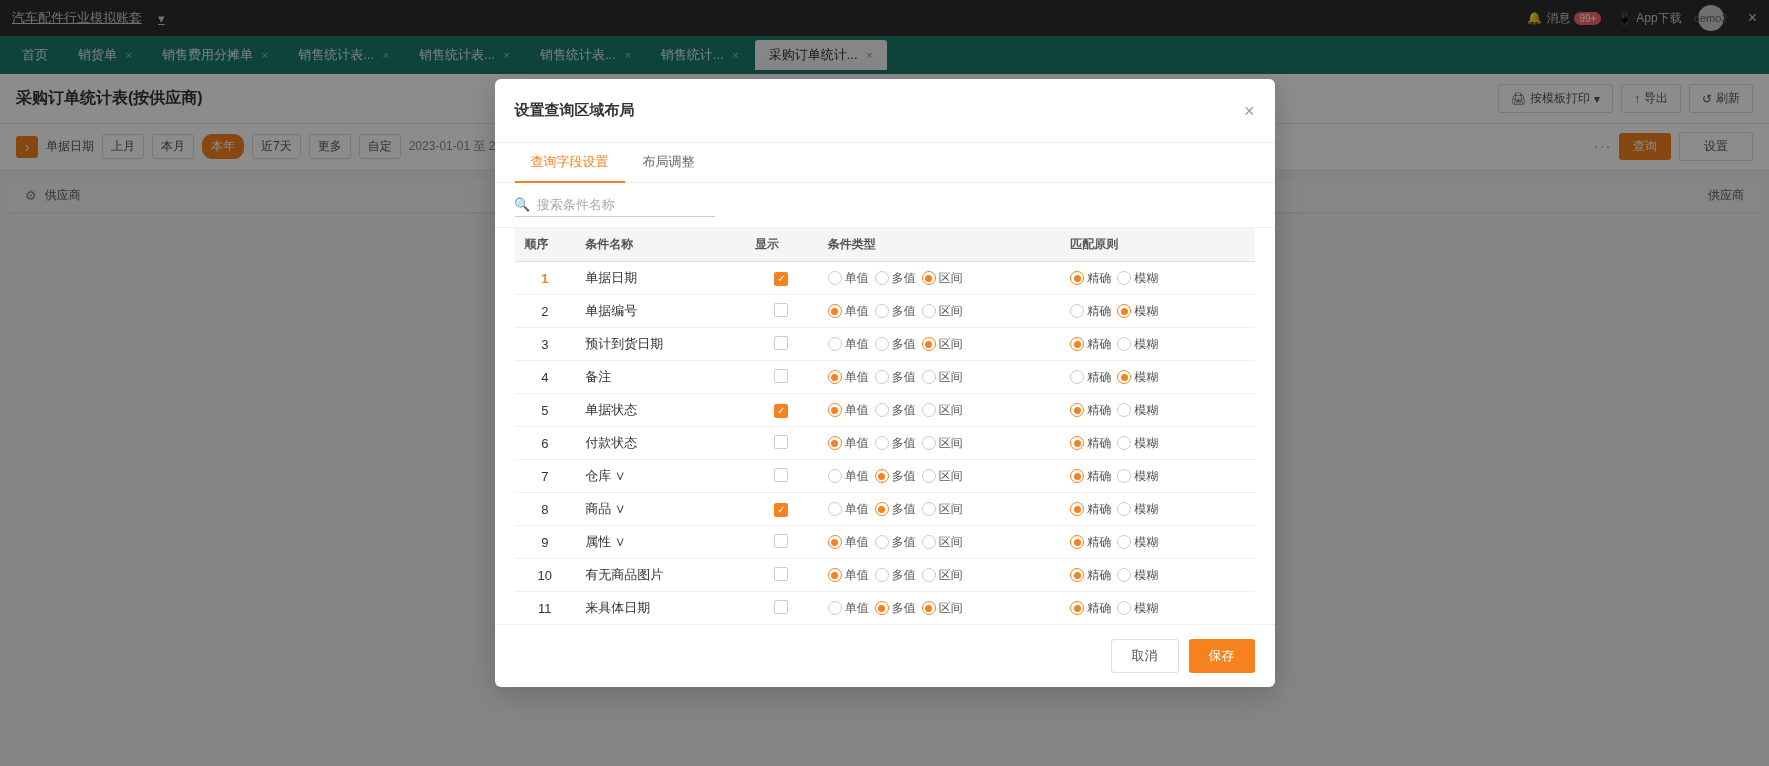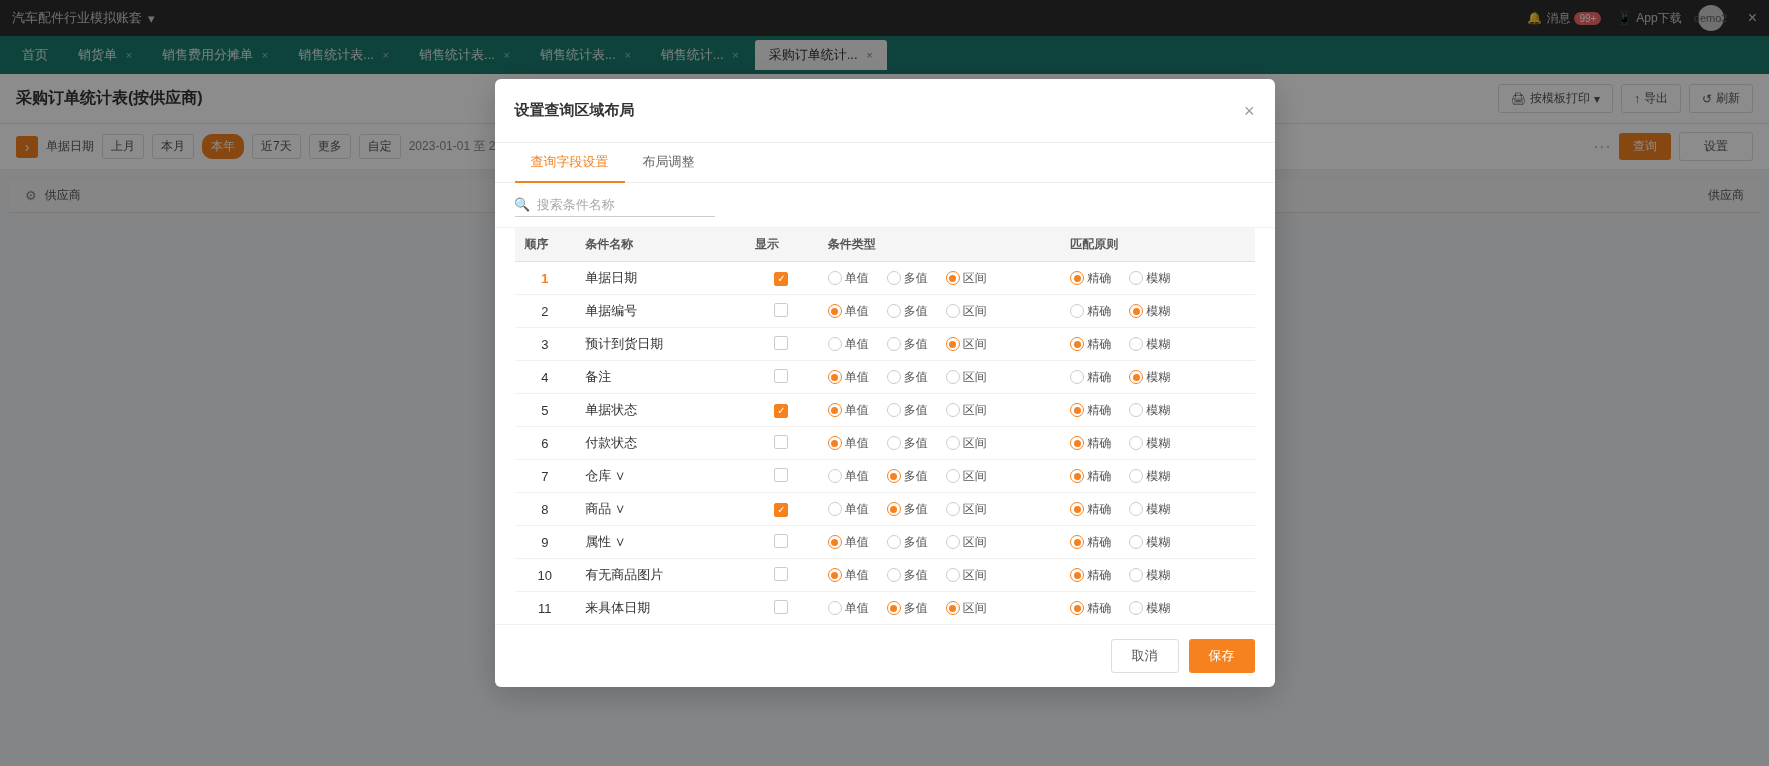--- a/index.html
+++ b/index.html
@@ -8,21 +8,21 @@
     
     .top-bar {
       height: 36px;
       background: #2d2d2d;
       display: flex;
       align-items: center;
       justify-content: space-between;
       padding: 0 12px;
       color: #ccc;
     }
-    .top-bar-left { font-size: 13px; display: flex; align-items: center; gap: 6px; }
+    .top-bar-left { font-size: 13px; display: flex; align-items: center; gap: 16px; text-decoration: underline; }
     .top-bar-right { display: flex; align-items: center; gap: 16px; font-size: 12px; }
     .top-bar-right .notif { display: flex; align-items: center; gap: 4px; }
     .badge { background: #f56c6c; color: white; border-radius: 10px; padding: 1px 5px; font-size: 10px; }
     .avatar { width: 26px; height: 26px; border-radius: 50%; background: #ccc; display: inline-flex; align-items: center; justify-content: center; color: #666; font-size: 11px; }
     .close-x { color: #ccc; cursor: pointer; font-size: 16px; margin-left: 8px; }
 
     
     .tab-bar {
       height: 38px;
       background: #1a7a6e;
@@ -189,21 +189,21 @@
     .data-table td {
       padding: 7px 10px;
       font-size: 13px;
       color: #333;
       border-bottom: 1px solid #f0f0f0;
       vertical-align: middle;
     }
     .data-table tr:last-child td { border-bottom: none; }
 
     
-    .radio-group { display: flex; align-items: flex-start; gap: 18px; }
+    .radio-group { display: flex; align-items: flex-start; gap: 6px; }
     .radio-item { display: flex; align-items: center; gap: 3px; cursor: pointer; font-size: 12px; color: #555; }
     .radio-circle {
       width: 14px; height: 14px; border-radius: 50%;
       border: 1.5px solid #ccc;
       display: inline-flex; align-items: center; justify-content: center;
       flex-shrink: 0;
     }
     .radio-circle.checked {
       border-color: #f5821f;
       background: #fff;

